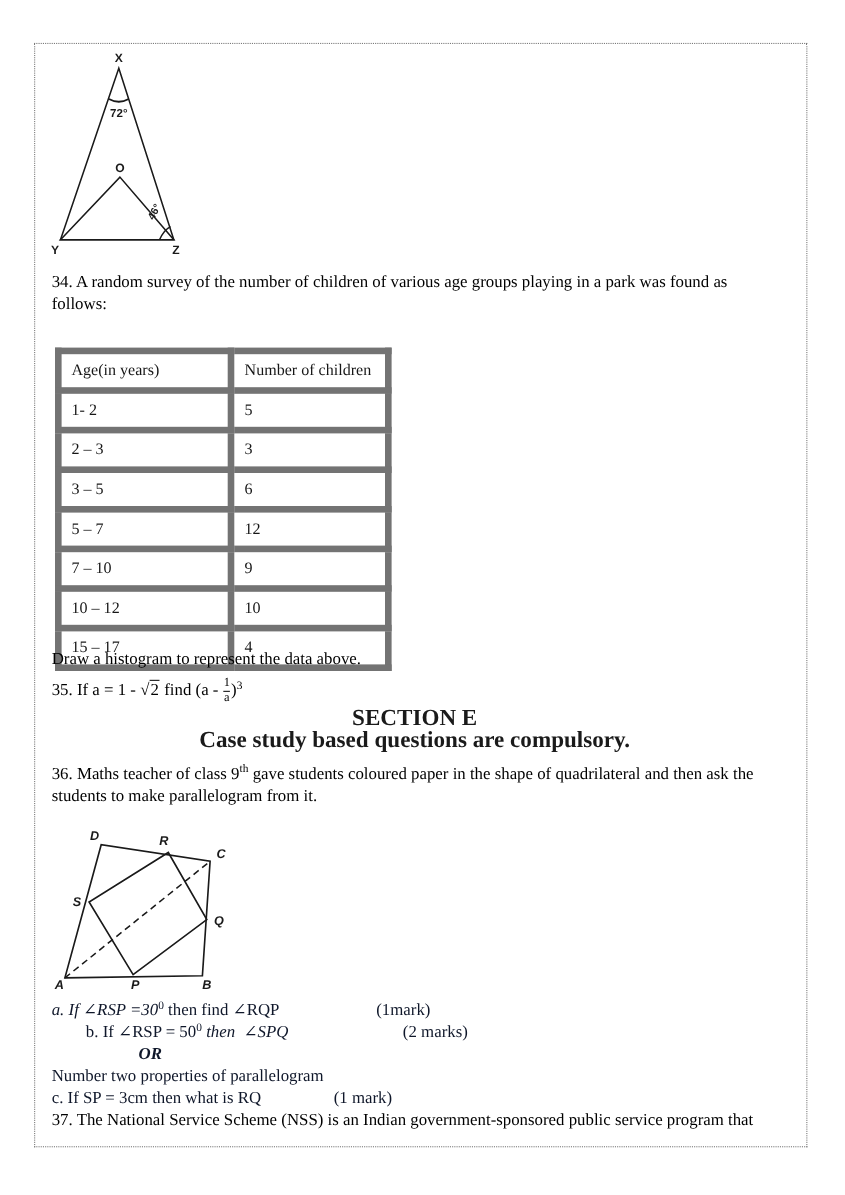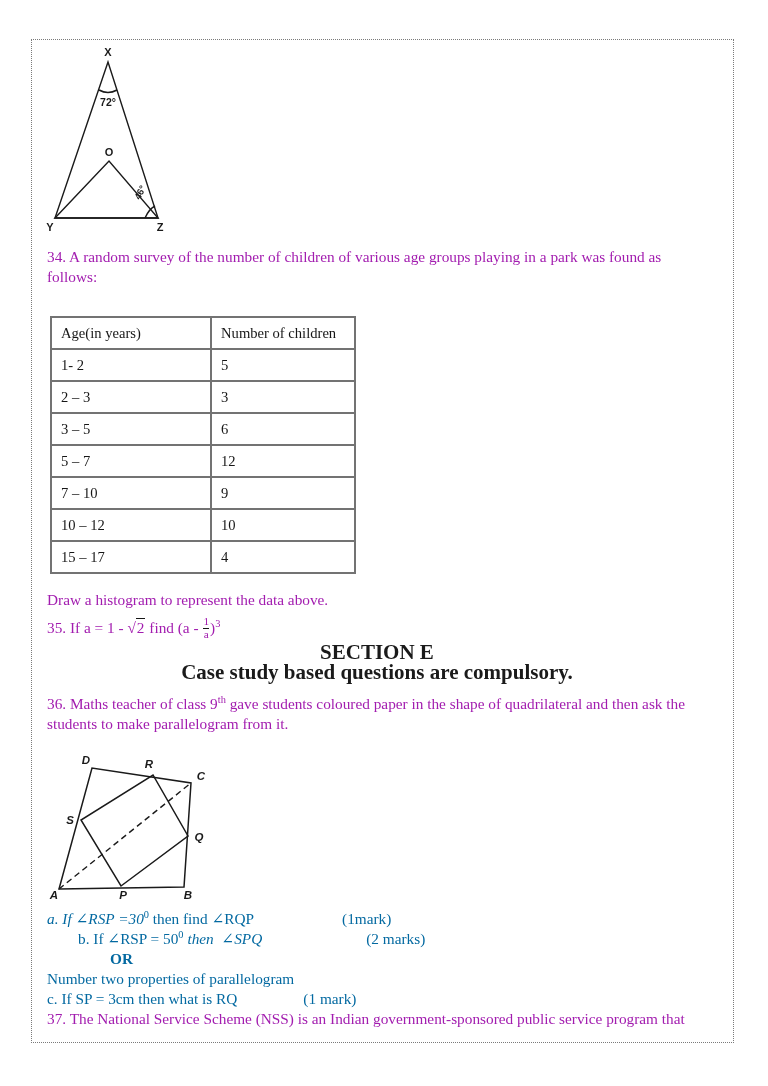--- a/index.html
+++ b/index.html
@@ -33,21 +33,21 @@
     width: 180px;
     height: 200px;
   }
   .fig-triangle svg { display: block; }
 
   
   .para {
     position: absolute;
     font-size: 15.3px;
     line-height: 20px;
-    color: #a21caf;
+    color: #000000;
   }
   .q34 { left: 47px; top: 247px; width: 660px; }
   .draw-hist { left: 47px; top: 590px; }
   .q35 { left: 47px; top: 616px; }
   .q36 { left: 47px; top: 694px; width: 660px; }
   .q37 { left: 47px; top: 1009px; width: 665px; }
 
   .sec-e-wrap {
     position: absolute;
     left: 47px;
@@ -78,21 +78,21 @@
   
   .data-table {
     position: absolute;
     left: 50px;
     top: 316px;
     width: 306px;
     border-collapse: collapse;
     font-size: 14.6px;
   }
   .data-table td {
-    border: 2px solid #737373;
+    border: 6px solid #737373;
     padding: 6px 0 6px 9px;
     height: 18px;
     vertical-align: middle;
     color: #161616;
   }
   .data-table td.col-a { width: 153px; }
   .data-table td.col-b { width: 136px; }
 
   
   .fig-quad {
@@ -102,26 +102,26 @@
     width: 215px;
     height: 152px;
   }
   .fig-quad svg { display: block; }
 
   
   .subq {
     position: absolute;
     font-size: 15.3px;
     line-height: 20px;
-    color: #0369a1;
+    color: #0f172a;
     white-space: pre;
   }
   .subq-a { left: 47px; top: 909px; }
   .subq-b { left: 47px; top: 929px; margin-left: 31px; }
-  .subq-or { left: 110px; top: 949px; font-weight: bold; }
+  .subq-or { left: 126px; top: 949px; font-weight: bold; font-style: italic; }
   .subq-prop { left: 47px; top: 969px; }
   .subq-c { left: 47px; top: 989px; text-align: center; }
   .mark-col { display: inline-block; }
   em.mi { font-style: italic; }
 </style>
 </head>
 <body>
 
 <div class="page-frame"></div>
 

